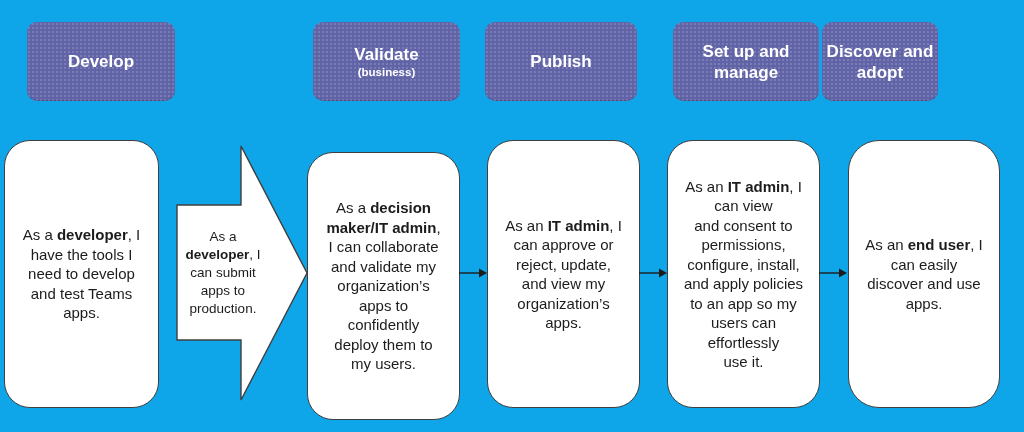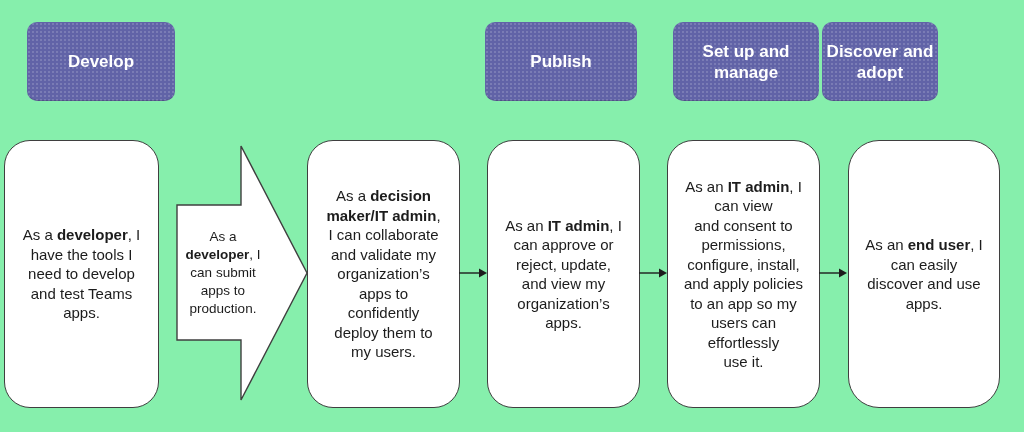--- a/index.html
+++ b/index.html
@@ -10,21 +10,21 @@
     --text:#1c1c1c;
     --arrow:#1c1c1c;
   }
   *{margin:0;padding:0;box-sizing:border-box;}
   html,body{background:#ffffff;}
   body{font-family:"Liberation Sans", sans-serif;}
   .canvas{
     position:relative;
     width:1024px;
     height:432px;
-    background:#86efac;
+    background:#0ea5e9;
     overflow:hidden;
   }
   .hdr{
     position:absolute;
     top:22px;
     height:79px;
     border-radius:10px;
     background-color:var(--header-bg);
     background-image:radial-gradient(rgba(255,255,255,0.16) 0.8px, transparent 1px);
     background-size:4px 4px;
@@ -89,40 +89,44 @@
   }
 </style>
 </head>
 <body>
 
 <div class="canvas">
 
   <div class="hdr" style="left:27px;width:148px;">
     <div class="hdr-label">Develop</div>
   </div>
+  <div class="hdr" style="left:313px;width:147px;">
+    <div class="hdr-label">Validate</div>
+    <div class="hdr-sub">(business)</div>
+  </div>
   <div class="hdr" style="left:673px;width:146px;">
     <div class="hdr-label">Set up and
 manage</div>
   </div>
   <div class="hdr" style="left:485px;width:152px;">
     <div class="hdr-label">Publish</div>
   </div>
   <div class="hdr" style="left:822px;width:116px;">
     <div class="hdr-label">Discover and
 adopt</div>
   </div>
 
   <div class="card" style="left:4px;width:155px;">
     <div class="card-text"><span>As a </span><b>developer</b><span>, I
 have the tools I
 need to develop
 and test Teams
 apps.</span></div>
   </div>
-  <div class="card" style="left:307px;width:153px;">
+  <div class="card" style="left:307px;width:153px;margin-top:12px;">
     <div class="card-text"><span>As a </span><b>decision
 maker/IT admin</b><span>,
 I can collaborate
 and validate my
 organization’s
 apps to
 confidently
 deploy them to
 my users.</span></div>
   </div>

